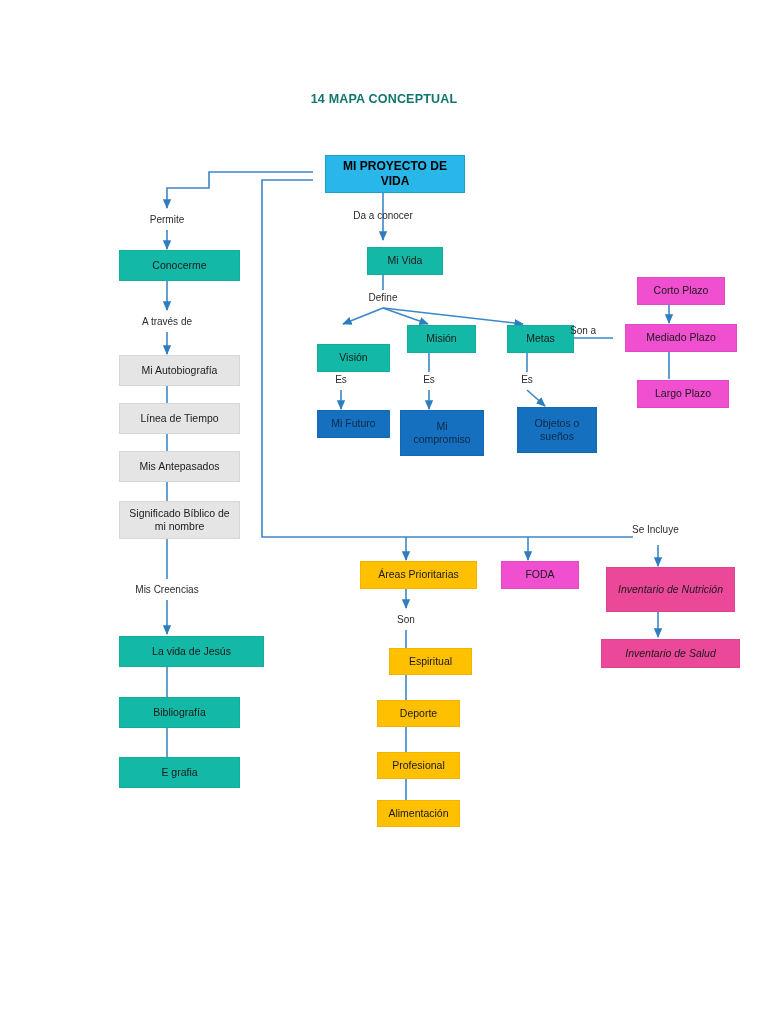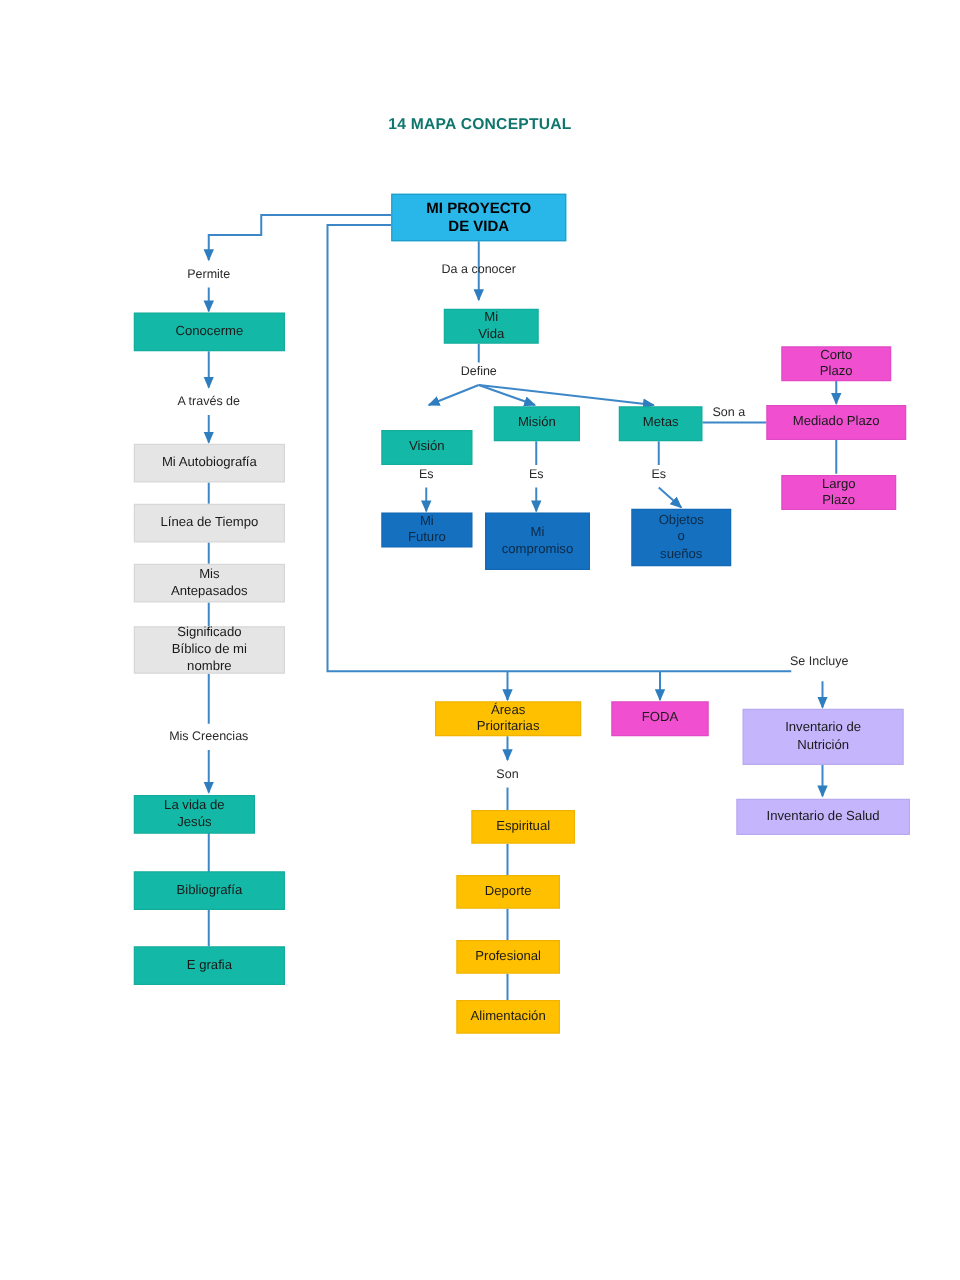--- a/index.html
+++ b/index.html
@@ -41,36 +41,37 @@
   .node {
     position: absolute;
     box-sizing: border-box;
     display: flex;
     align-items: center;
     justify-content: center;
     text-align: center;
     color: #1a1a1a;
     font-size: 10.5px;
     line-height: 1.25;
-    padding: 2px 20px;
+    padding: 2px 8px;
     border: 1px solid rgba(0,0,0,0.06);
+    margin-left: 12px;
   }
   .node.cyan {
     background: #29B6E8;
     color: #000000;
     font-weight: bold;
     font-size: 12px;
     border-color: #1E9FCB;
   }
   .node.green   { background: #14b8a6; }
   .node.lightblue { background: #e5e5e5; }
   .node.darkblue  { background: #1570C0; color: #0d2a45; }
   .node.magenta   { background: #F04FD0; }
   .node.yellow    { background: #FFC000; }
-  .node.orange    { background: #c4b5fd; }
+  .node.orange    { background: #ec4899; font-style: italic; }
 
   .edge-label {
     position: absolute;
     font-size: 10px;
     color: #2b2b2b;
     white-space: nowrap;
     text-align: center;
   }
 </style>
 </head>
@@ -171,21 +172,21 @@
   <div class="node lightblue" style="left:107px; top:451px; width:121px; height:31px;">
     <span>Mis Antepasados</span>
   </div>
 
   <div class="node lightblue" style="left:107px; top:501px; width:121px; height:38px;">
     <span>Significado Bíblico de mi nombre</span>
   </div>
 
   <div class="edge-label" style="left:112px; top:584px; width:110px;">Mis Creencias</div>
 
-  <div class="node green" style="left:107px; top:636px; width:97px; height:31px;">
+  <div class="node green" style="left:107px; top:636px; width:145px; height:31px;">
     <span>La vida de Jesús</span>
   </div>
 
   <div class="node green" style="left:107px; top:697px; width:121px; height:31px;">
     <span>Bibliografía</span>
   </div>
 
   <div class="node green" style="left:107px; top:757px; width:121px; height:31px;">
     <span>E grafia</span>
   </div>

